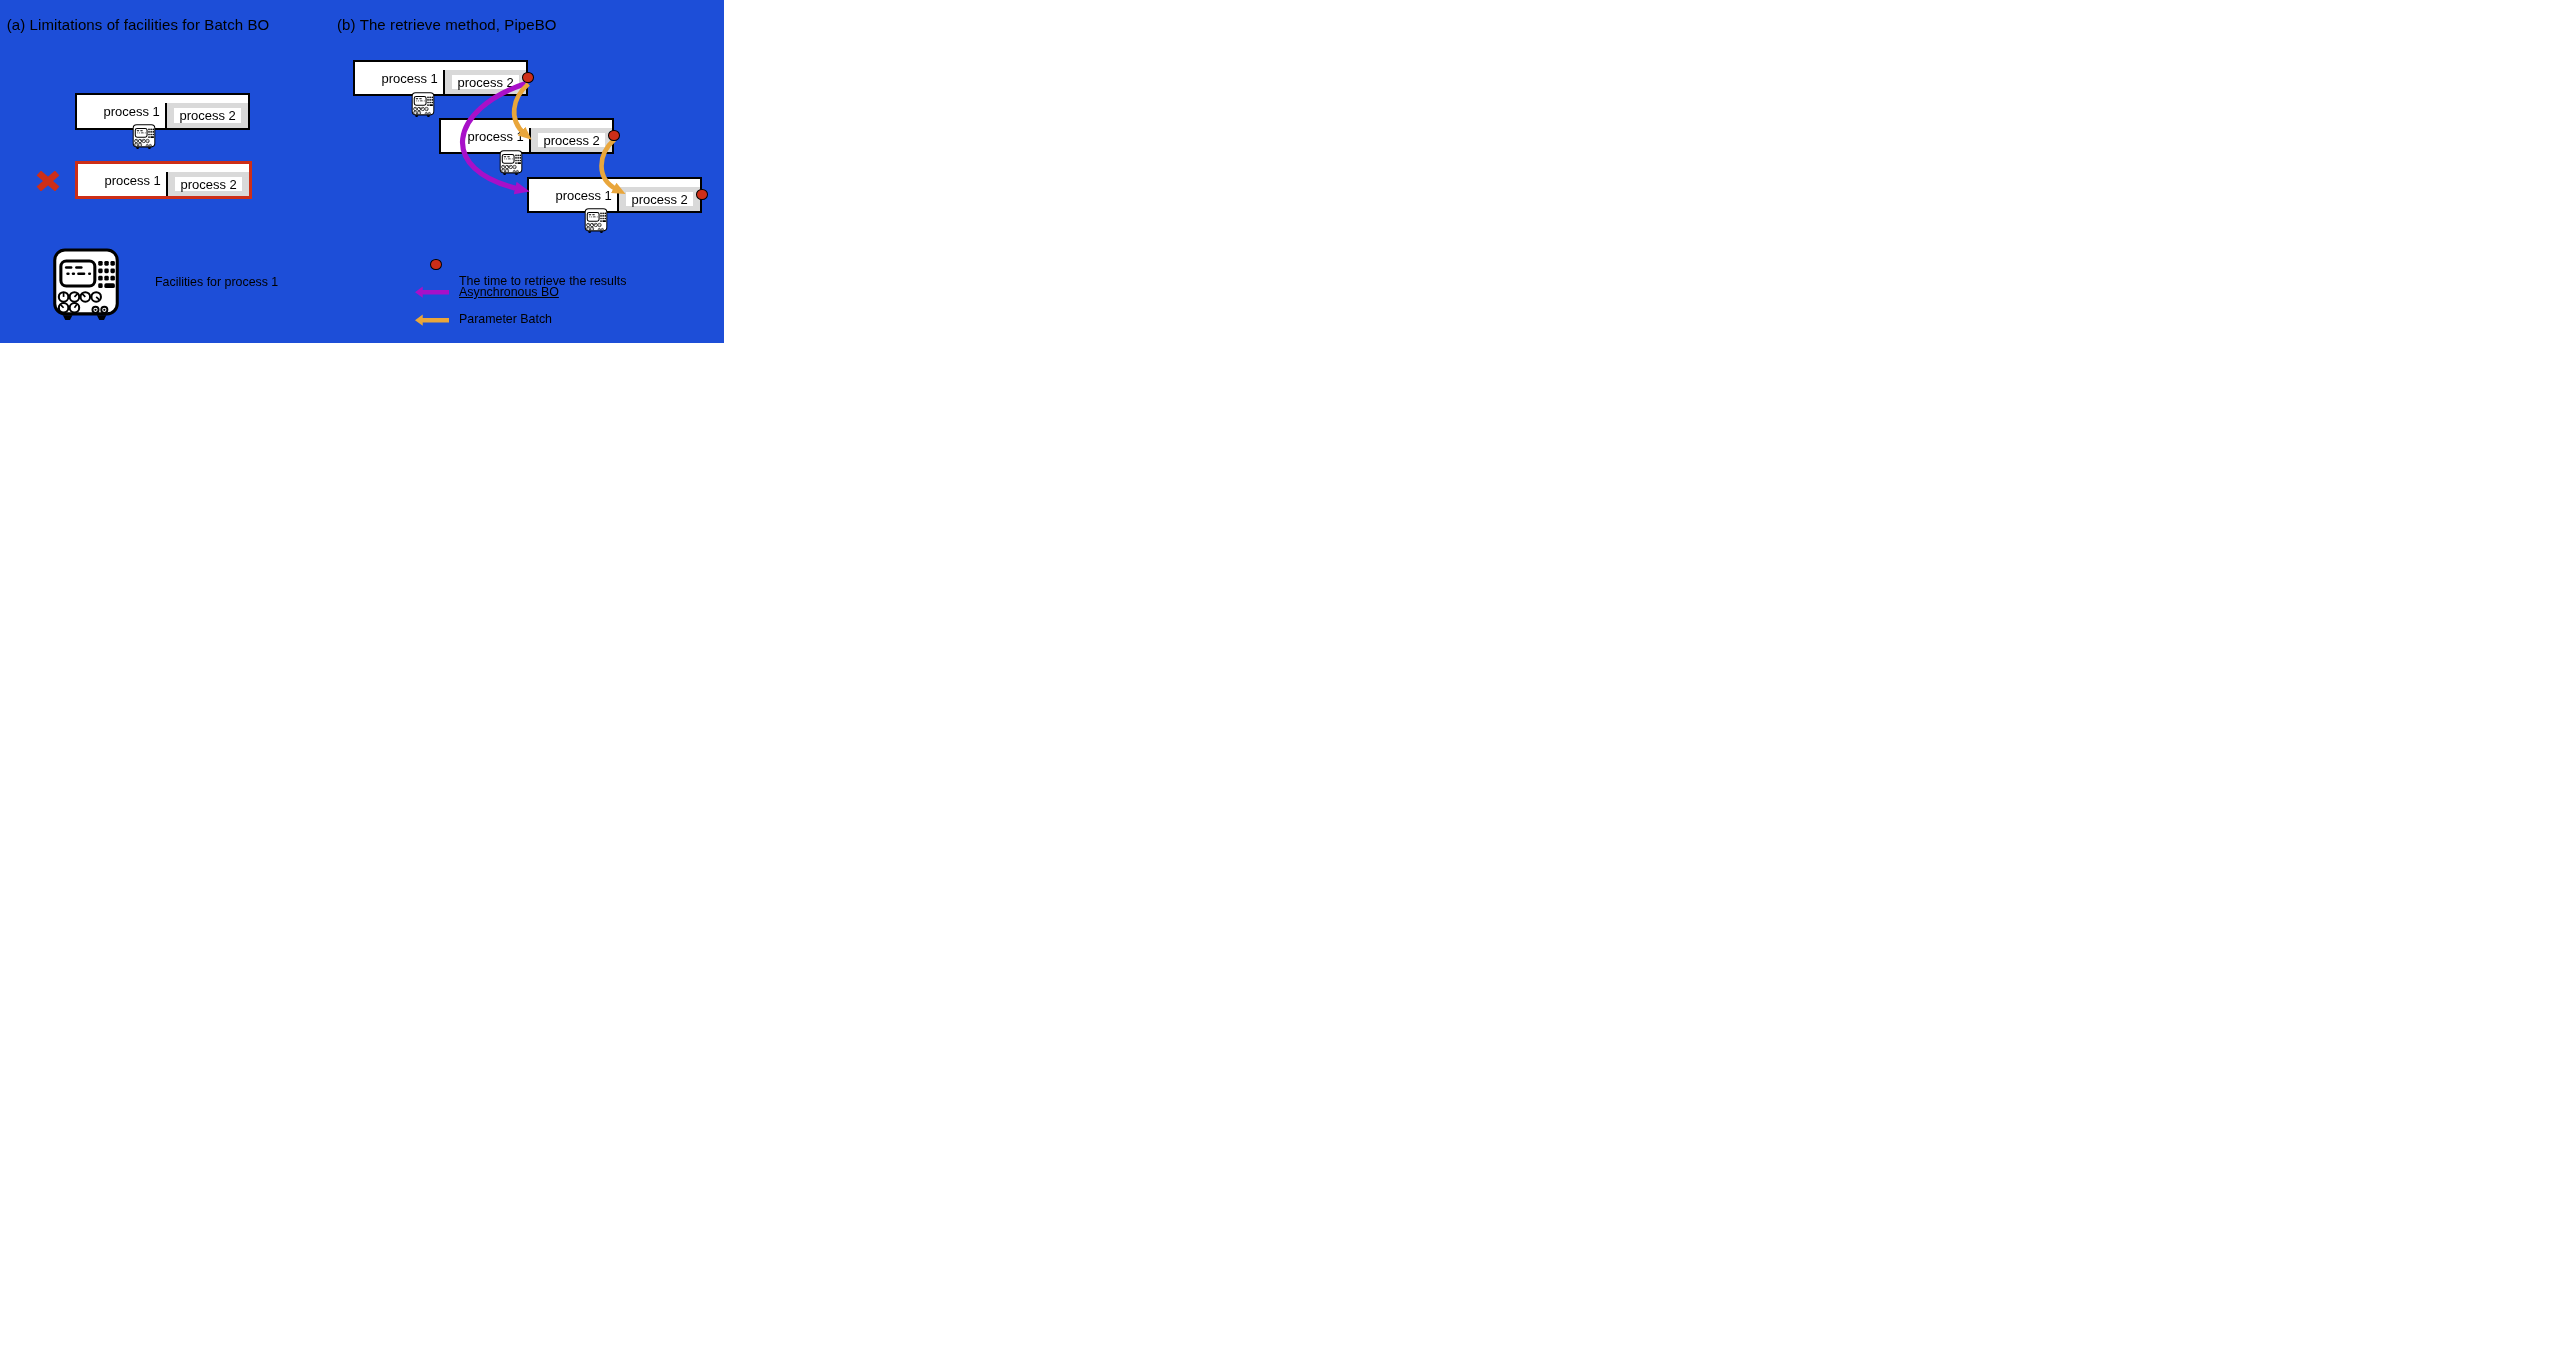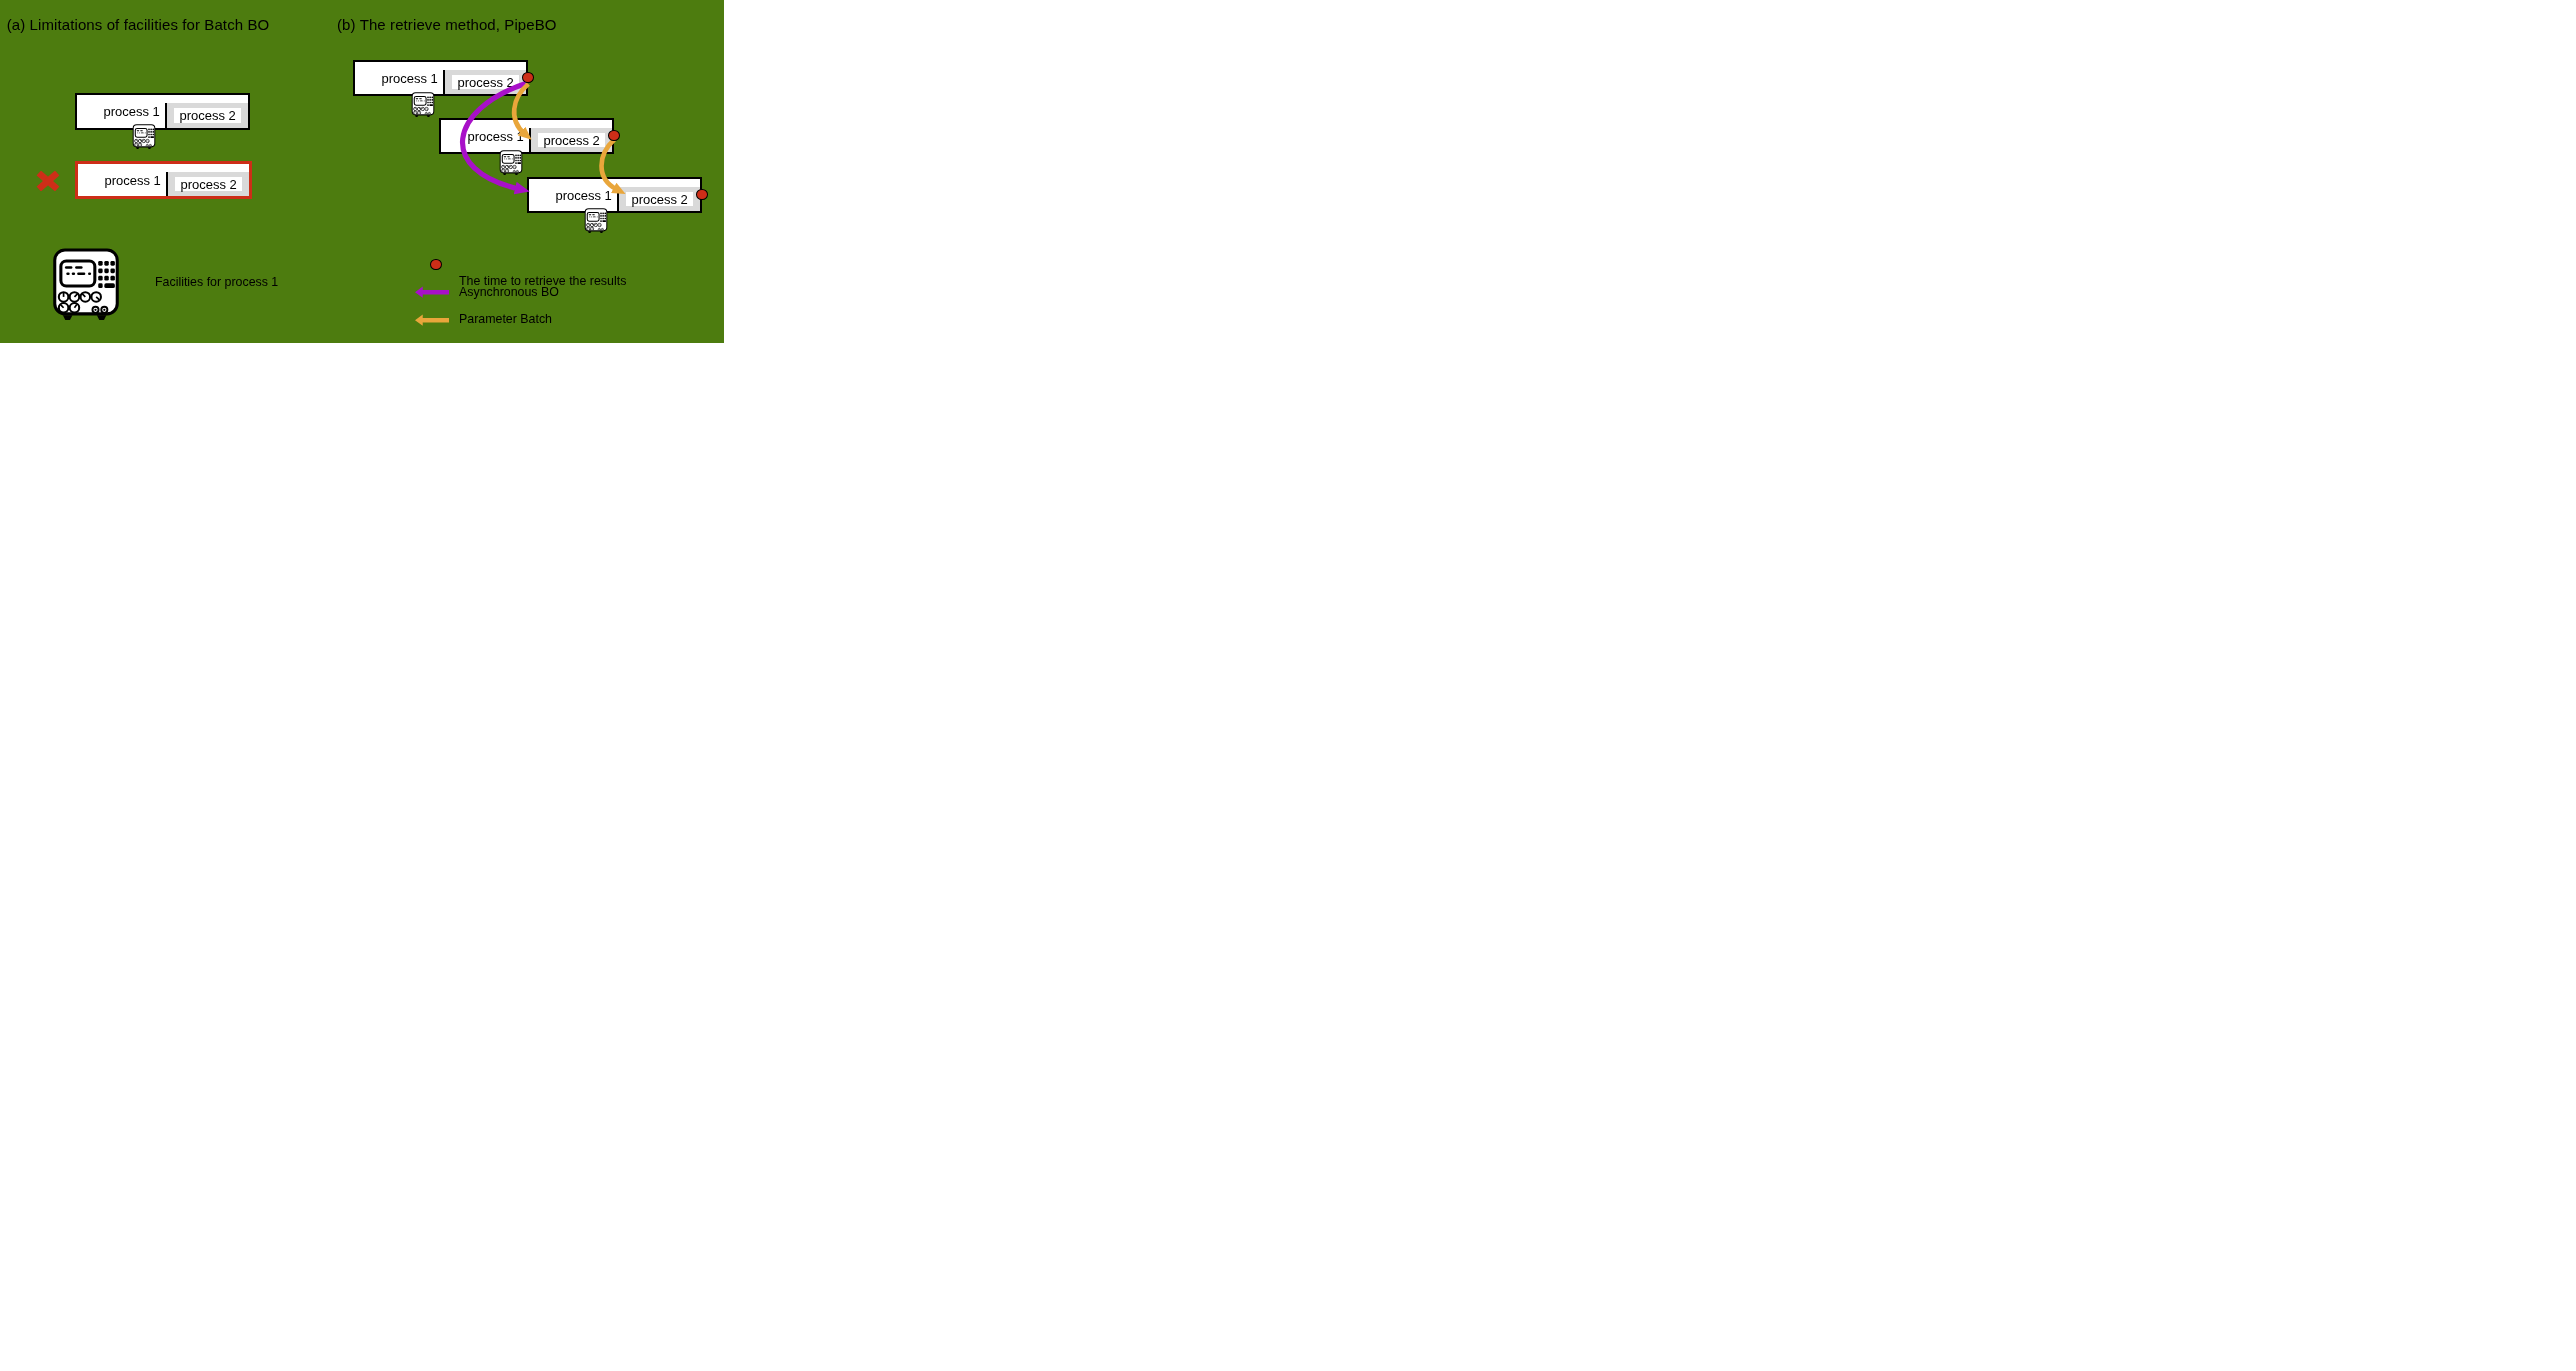--- a/index.html
+++ b/index.html
@@ -3,21 +3,21 @@
 <meta charset="utf-8">
 <style>
   :root{
     --red:#CD2E18;
     --gray:#D9D9D9;
     --purple:#A810C8;
     --orange:#E9A63B;
   }
   html,body{margin:0;padding:0;background:#fff;}
   .canvas{
-    position:relative;width:724px;height:343px;background:#4d7c0f;
+    position:relative;width:724px;height:343px;background:#1d4ed8;
     font-family:"Liberation Sans", sans-serif;color:#000;overflow:hidden;
   }
   .fig-title{position:absolute;font-size:15px;white-space:nowrap;letter-spacing:0.1px;}
   .prow{position:absolute;display:flex;background:#fff;border:2.1px solid #000;box-sizing:border-box;}
   .prow.invalid{border:3.1px solid var(--red);}
   .pcell{flex:1;display:flex;align-items:center;justify-content:center;font-size:13px;white-space:nowrap;box-sizing:border-box;padding-left:21px;}
   .p2{background:var(--gray);border-left:2.1px solid #000;padding:4.6px 6.7px;margin-top:8px;}
   .p2inner{background:#fff;width:100%;height:100%;display:flex;align-items:center;justify-content:center;}
   .dot{position:absolute;width:9.8px;height:9.3px;background:var(--red);border:1.3px solid #000;border-radius:50%;}
   .instr{position:absolute;}
@@ -170,21 +170,21 @@
   <span class="dot" style="left:522px;top:72px;"></span>
   <span class="dot" style="left:608px;top:130px;"></span>
   <span class="dot" style="left:696px;top:189px;"></span>
 
   <span class="dot" style="left:430px;top:259px;"></span>
   <div class="legend-label" style="left:459px;top:274px;">The time to retrieve the results</div>
 
   <svg class="legend-arrow" style="left:415px;top:286px;" width="34" height="12.4" viewBox="0 0 66 24">
     <polygon points="0,12 15,1 15,7.5 66,7.5 66,16.5 15,16.5 15,23" style="fill:var(--purple,#A810C8);"></polygon>
   </svg>
-  <div class="legend-label" style="left:459px;top:285px;">Asynchronous BO</div>
+  <div class="legend-label" style="left:459px;top:285px;text-decoration:underline;">Asynchronous BO</div>
 
   <svg class="legend-arrow" style="left:415px;top:314px;" width="34" height="12.4" viewBox="0 0 66 24">
     <polygon points="0,12 15,1 15,7.5 66,7.5 66,16.5 15,16.5 15,23" style="fill:var(--orange,#E9A63B);"></polygon>
   </svg>
   <div class="legend-label" style="left:459px;top:312px;">Parameter Batch</div>
 
 </div>
 
 
 </body></html>

